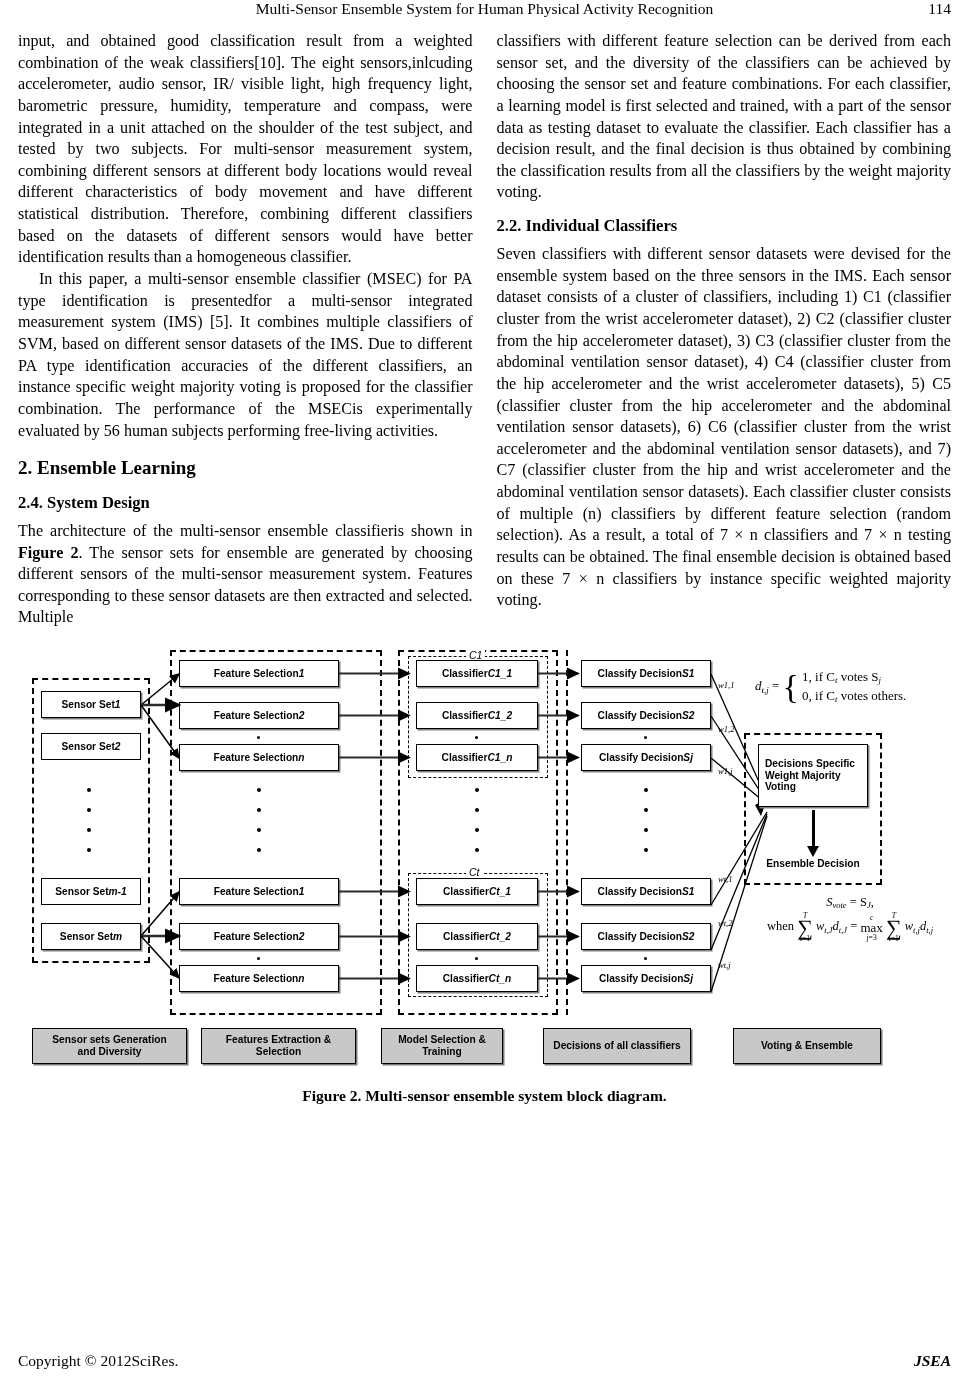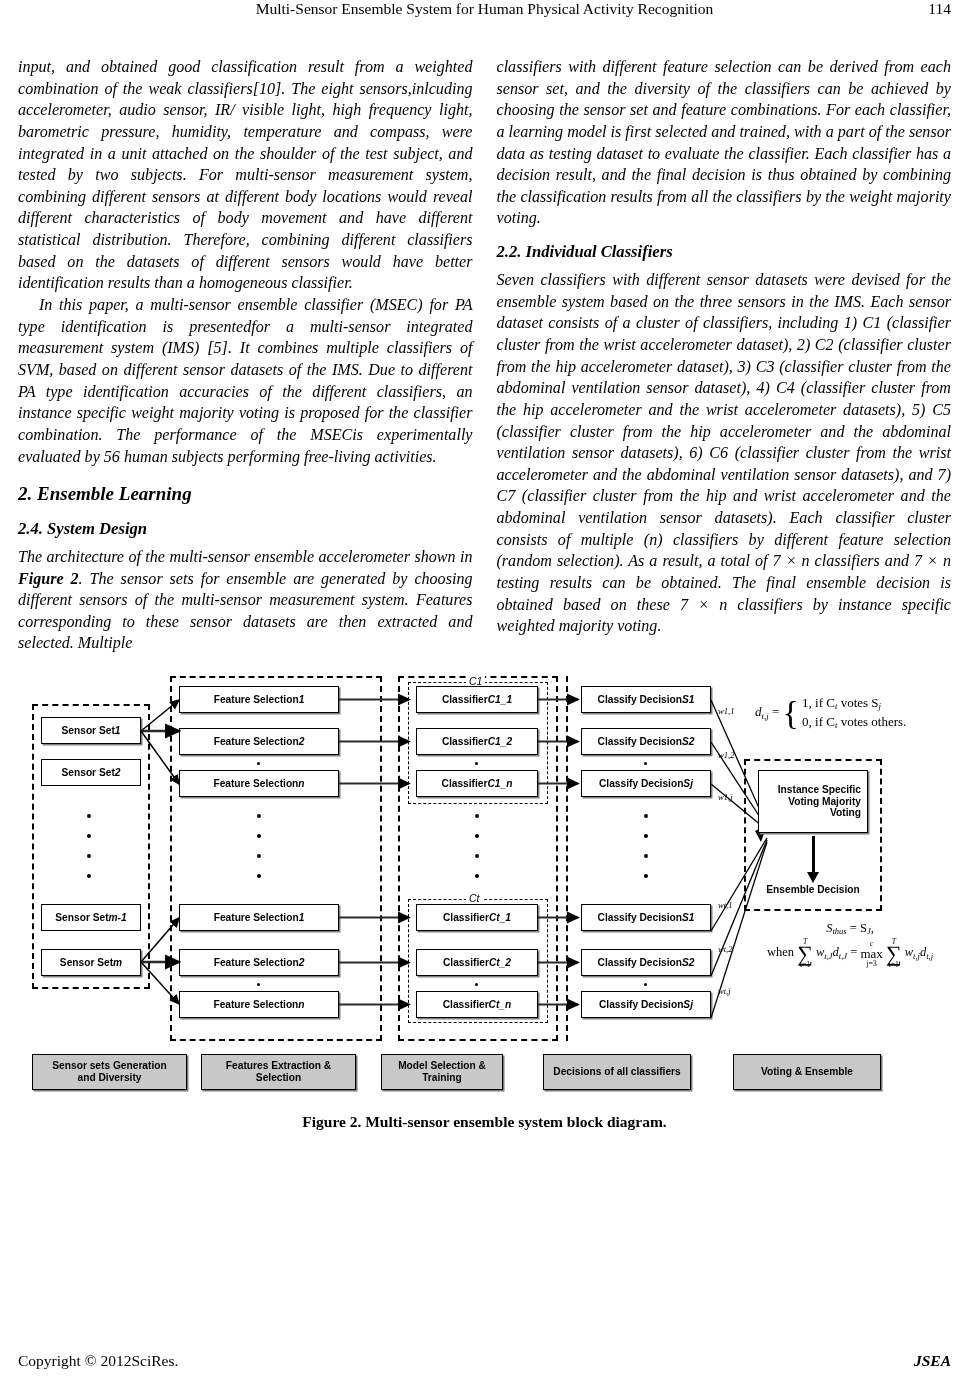--- a/index.html
+++ b/index.html
@@ -17,23 +17,22 @@
   
   .runhead { position:relative; height:30px; display:flex; align-items:flex-start;justify-content:flex-end; }
   .runhead .folio { font-size:15.5px; }
   .runhead .rh-title {
     position:absolute; left:0; right:0; text-align:center;
     font-size:15.5px;
   }
 
   
   .columns {
-    display:flex; gap:24px; margin-top:26px;
+    display:flex; gap:24px; 
     align-items:flex-start;
-    font-style:italic;
   }
   .col { width:462px; }
   p.body {
     margin:0; font-size:16.1px; line-height:1.345;
     text-align:justify; text-justify:inter-word;
     hyphens:none;
   }
   p.body + p.body { text-indent:1.3em; }
   p.noindent { text-indent:0 !important; }
 
@@ -52,21 +51,21 @@
     text-align:center; font-weight:bold; font-size:15.5px; margin-top:7px;
   }
 
   
   .box {
     position:absolute; box-sizing:border-box;
     border:1.3px solid #000; background:#fff;
     font-family:"Liberation Sans", sans-serif;
     font-size:10.2px; font-weight:bold;
     display:flex; align-items:center; justify-content:center;
-    text-align:right; line-height:1.15;
+    text-align:left; line-height:1.15;
     white-space:nowrap;
   }
   .box.shadow { box-shadow:1.5px 1.5px 0 #808080; }
   .gbox {
     position:absolute; box-sizing:border-box;
     border:1.3px solid #000; background:#c8c8c8;
     font-family:"Liberation Sans", sans-serif;
     font-size:10.2px; font-weight:bold;
     display:flex; align-items:center; justify-content:center;
     text-align:center; line-height:1.2;
@@ -136,21 +135,21 @@
     <span class="rh-title">Multi-Sensor Ensemble System for Human Physical Activity Recognition</span>
   </div>
 
   <div class="columns">
 
     <div class="col">
       <p class="body noindent">input, and obtained good classification result from a weighted combination of the weak classifiers[10]. The eight sensors,inlcuding accelerometer, audio sensor, IR/ visible light, high frequency light, barometric pressure, humidity, temperature and compass, were integrated in a unit attached on the shoulder of the test subject, and tested by two subjects. For multi-sensor measurement system, combining different sensors at different body locations would reveal different characteristics of body movement and have different statistical distribution. Therefore, combining different classifiers based on the datasets of different sensors would have better identification results than a homogeneous classifier.</p>
       <p class="body">In this paper, a multi-sensor ensemble classifier (MSEC) for PA type identification is presentedfor a multi-sensor integrated measurement system (IMS) [5]. It combines multiple classifiers of SVM, based on different sensor datasets of the IMS. Due to different PA type identification accuracies of the different classifiers, an instance specific weight majority voting is proposed for the classifier combination. The performance of the MSECis experimentally evaluated by 56 human subjects performing free-living activities.</p>
       <h2 class="sec">2. Ensemble Learning</h2>
       <h3 class="sub">2.4. System Design</h3>
-      <p class="body noindent"><span>The architecture of the multi-sensor ensemble accelerometer shown in </span><span class="b">Figure 2</span><span>. The sensor sets for ensemble are generated by choosing different sensors of the multi-sensor measurement system. Features corresponding to these sensor datasets are then extracted and selected. Multiple</span></p>
+      <p class="body noindent"><span>The architecture of the multi-sensor ensemble classifieris shown in </span><span class="b">Figure 2</span><span>. The sensor sets for ensemble are generated by choosing different sensors of the multi-sensor measurement system. Features corresponding to these sensor datasets are then extracted and selected. Multiple</span></p>
     </div>
 
     <div class="col">
       <p class="body noindent">classifiers with different feature selection can be derived from each sensor set, and the diversity of the classifiers can be achieved by choosing the sensor set and feature combinations. For each classifier, a learning model is first selected and trained, with a part of the sensor data as testing dataset to evaluate the classifier. Each classifier has a decision result, and the final decision is thus obtained by combining the classification results from all the classifiers by the weight majority voting.</p>
       <h3 class="sub">2.2. Individual Classifiers</h3>
       <p class="body noindent">Seven classifiers with different sensor datasets were devised for the ensemble system based on the three sensors in the IMS. Each sensor dataset consists of a cluster of classifiers, including 1) C1 (classifier cluster from the wrist accelerometer dataset), 2) C2 (classifier cluster from the hip accelerometer dataset), 3) C3 (classifier cluster from the abdominal ventilation sensor dataset), 4) C4 (classifier cluster from the hip accelerometer and the wrist accelerometer datasets), 5) C5 (classifier cluster from the hip accelerometer and the abdominal ventilation sensor datasets), 6) C6 (classifier cluster from the wrist accelerometer and the abdominal ventilation sensor datasets), and 7) C7 (classifier cluster from the hip and wrist accelerometer and the abdominal ventilation sensor datasets). Each classifier cluster consists of multiple (n) classifiers by different feature selection (random selection). As a result, a total of 7 × n classifiers and 7 × n testing results can be obtained. The final ensemble decision is obtained based on these 7 × n classifiers by instance specific weighted majority voting.</p>
     </div>
 
   </div>
 
@@ -340,41 +339,41 @@
 
       <div class="wlbl" style="left:700px; top:40px;">w1,1</div>
       <div class="wlbl" style="left:700px; top:84px;">w1,2</div>
       <div class="wlbl" style="left:700px; top:126px;">w1,j</div>
       <div class="wlbl" style="left:700px; top:234px;">wt,1</div>
       <div class="wlbl" style="left:700px; top:278px;">wt,2</div>
       <div class="wlbl" style="left:700px; top:320px;">wt,j</div>
 
       <div class="dashgroup" style="left:726px; top:93px; width:138px; height:152px;"></div>
       <div class="box shadow" style="left:740px; top:104px; width:110px; height:63px; white-space:normal; padding:0 6px;">
-        <span>Instance Specific Voting Majority Voting</span>
+        <span>Decisions Specific Weight Majority Voting</span>
       </div>
       <div class="vline" style="left:794px; top:170px; height:38px;"></div>
       <div class="arrowdown" style="left:789px; top:206px;"></div>
       <div style="position:absolute; left:735px; top:218px; width:120px; text-align:center; font-family:'Liberation Sans',sans-serif; font-size:10.2px; font-weight:bold;">
         <span>Ensemble Decision</span>
       </div>
 
       <div class="formula fml1" style="left:737px; top:28px; white-space:nowrap;">
         <span class="it">d</span><span class="sub it">t,j</span>
         <span>=</span>
         <span class="brace">{</span>
         <span style="display:inline-block; vertical-align:middle; line-height:1.45;">
           <span style="display:block;"><span>1,  if C</span><span class="sub it">t</span><span> votes S</span><span class="sub it">j</span></span>
           <span style="display:block;"><span>0,  if C</span><span class="sub it">t</span><span> votes others.</span></span>
         </span>
       </div>
 
       <div class="formula" style="left:712px; top:255px; width:240px; font-size:12.5px;">
         <div style="text-align:center; margin-bottom:2px;">
-          <span class="it">S</span><span class="sub it">thus</span>
+          <span class="it">S</span><span class="sub it">vote</span>
           <span>= S</span><span class="sub it">J</span><span>,</span>
         </div>
         <div style="text-align:center; white-space:nowrap;">
           <span>when</span>
           <span class="stack">
             <span class="tiny it">T</span>
             <span class="sigma">∑</span>
             <span class="tiny">t=1</span>
           </span>
           <span class="it">w</span><span class="sub it">t,J</span><span class="it">d</span><span class="sub it">t,J</span>

